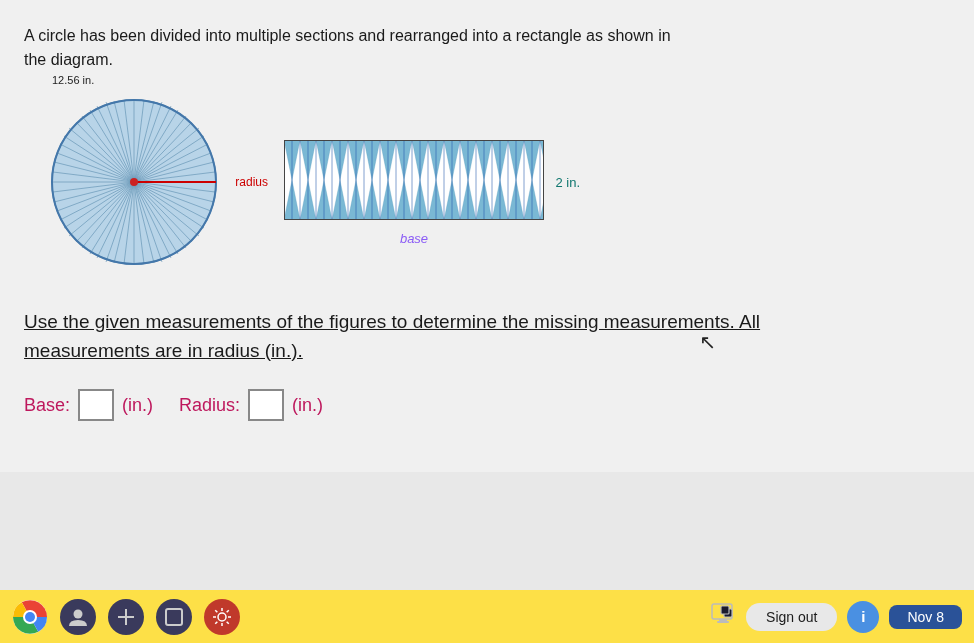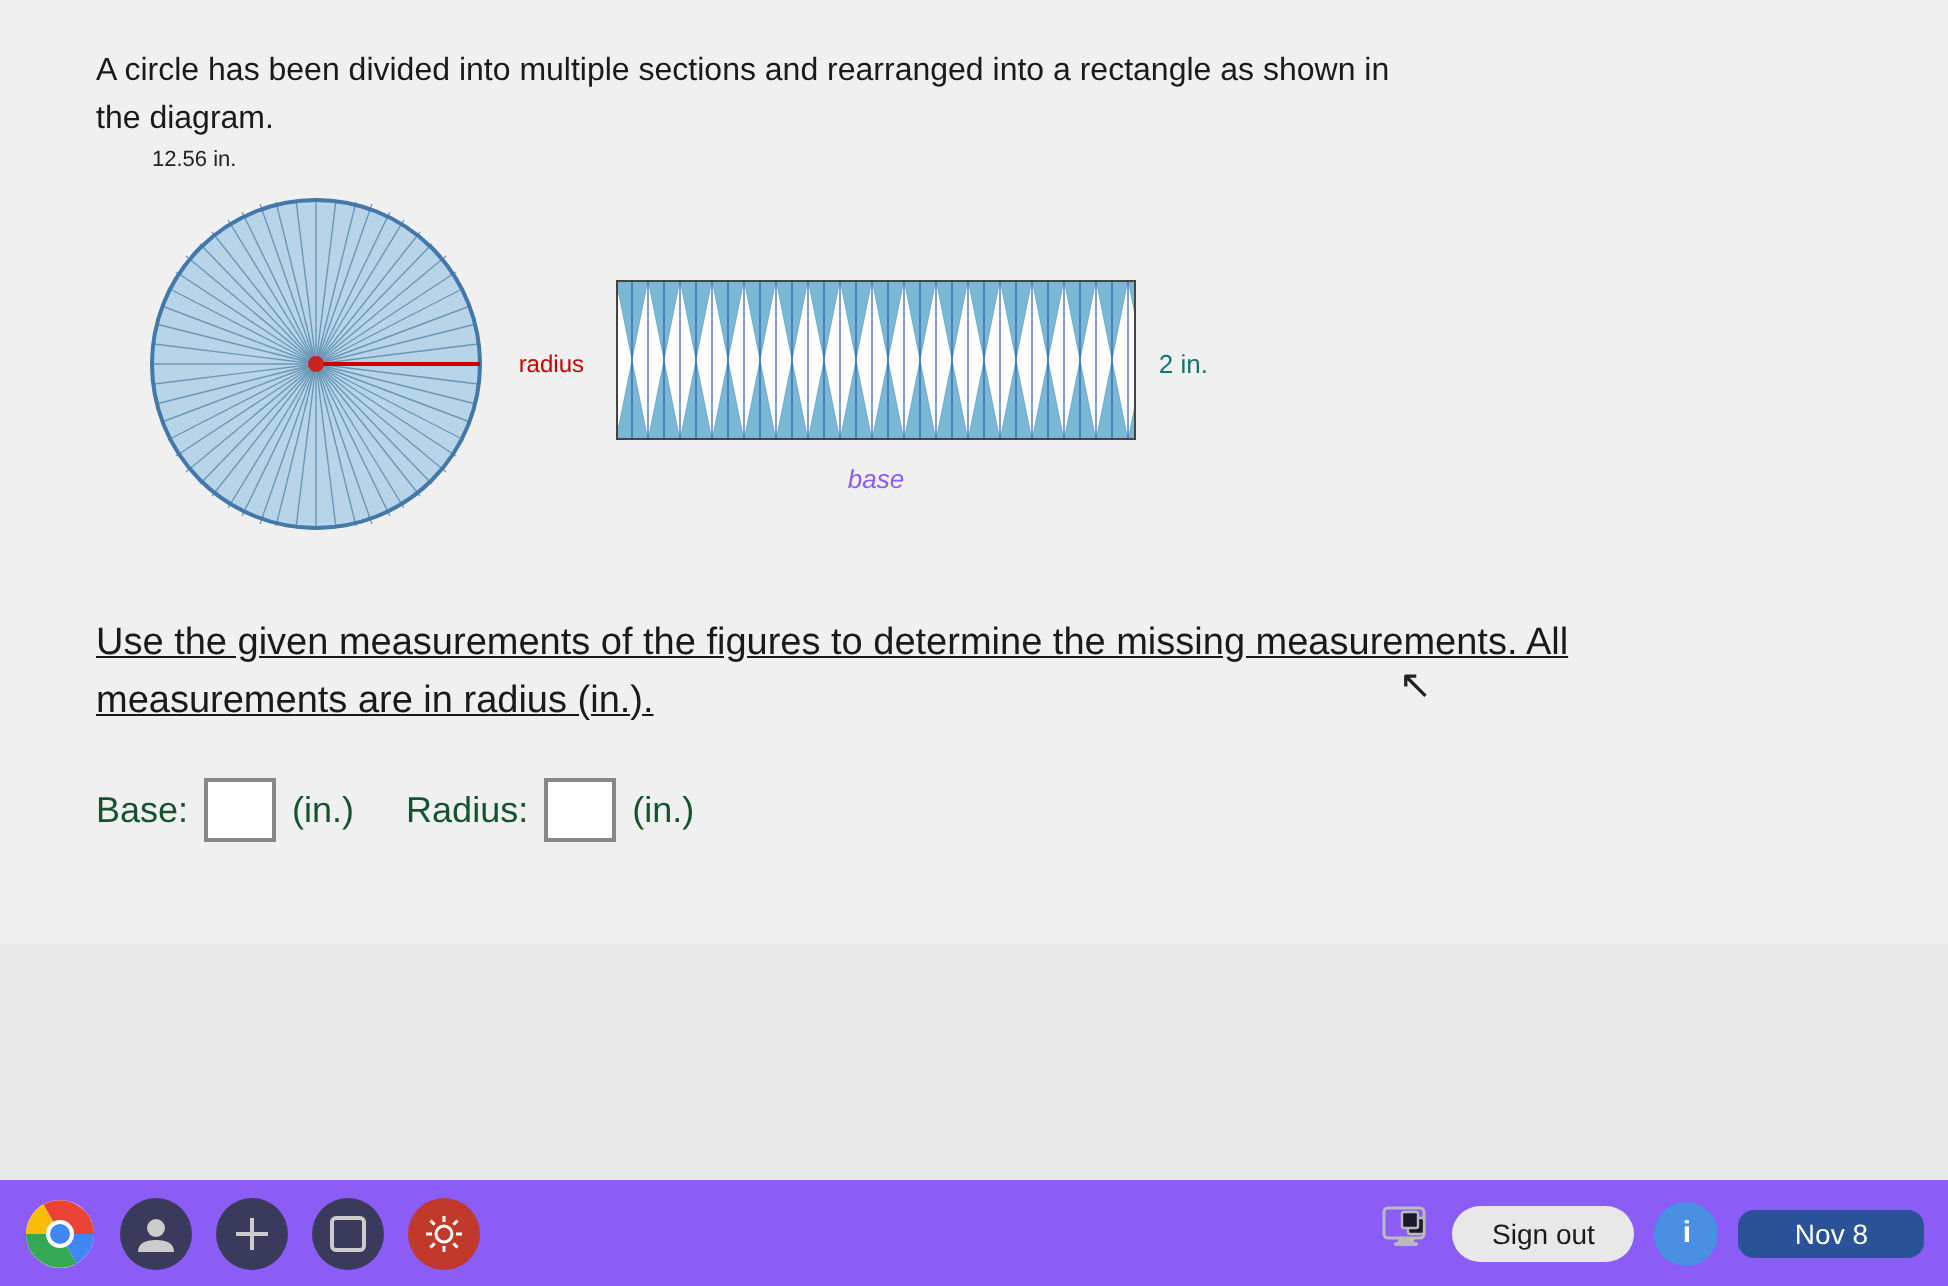--- a/index.html
+++ b/index.html
@@ -6,21 +6,21 @@
     body {
       width: 974px;
       height: 643px;
       background: #e8e8e8;
       font-family: Arial, sans-serif;
       overflow: hidden;
       position: relative;
     }
 
     .main-content {
-      padding: 24px 48px;
+      padding: 24px 24px;
       background: #f0f0f0;
       height: 472px;
       position: relative;
     }
 
     .problem-text {
       font-size: 16px;
       color: #1a1a1a;
       line-height: 1.5;
       margin-bottom: 20px;
@@ -95,40 +95,40 @@
       margin-top: 36px;
       margin-bottom: 24px;
       text-decoration: underline;
     }
 
     .answer-row {
       display: flex;
       align-items: center;
       gap: 8px;
       font-size: 18px;
-      color: #14532d;
+      color: #be185d;
       margin-top: 10px;
     }
 
     .answer-box {
       width: 36px;
       height: 32px;
       border: 2px solid #888;
       background: #fff;
       display: inline-block;
     }
 
     
     .taskbar {
       position: absolute;
       bottom: 0;
       left: 0;
       width: 100%;
       height: 53px;
-      background: #8b5cf6;
+      background: #fde047;
       display: flex;
       align-items: center;
       padding: 0 12px;
       gap: 16px;
     }
 
     .taskbar-icons {
       display: flex;
       align-items: center;
       gap: 12px;
@@ -187,21 +187,21 @@
       align-items: center;
       justify-content: center;
       font-weight: bold;
       font-size: 15px;
     }
 
     .date-badge {
       background: #2a5298;
       color: #fff;
       border-radius: 8px;
-      padding: 4px 28px;
+      padding: 4px 18px;
       font-size: 14px;
       font-weight: 500;
     }
 
     
     .cursor-arrow {
       position: absolute;
       right: 258px;
       top: 330px;
       font-size: 20px;

